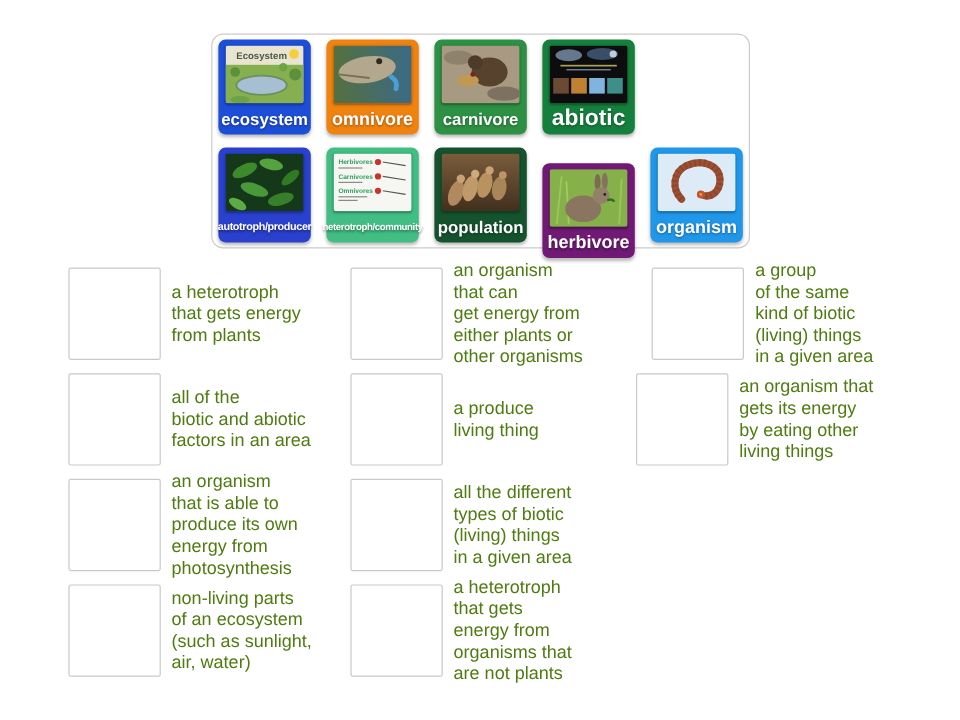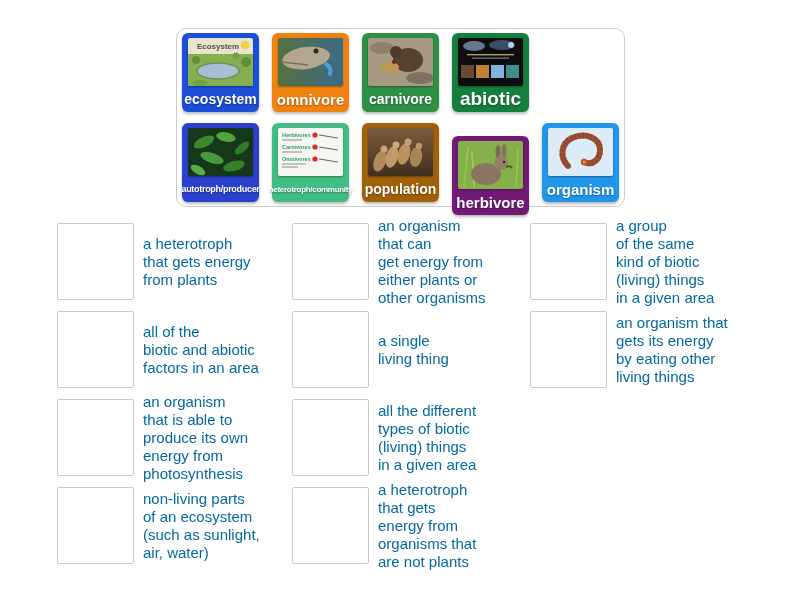--- a/index.html
+++ b/index.html
@@ -14,24 +14,24 @@
         box-shadow:0 2px 3px rgba(0,0,0,.28);cursor:grab;}
   .thumb{width:65px;height:48px;margin-top:5px;border-radius:2px;display:block;
          box-shadow:0 1px 2px rgba(0,0,0,.35);}
   .tile-label{flex:1;display:flex;align-items:center;justify-content:center;color:#fff;font-weight:bold;
               white-space:nowrap;text-shadow:0 1px 2px rgba(0,0,0,.4);}
   .fs14{font-size:14px;} .fs15{font-size:15px;} .fs19{font-size:19px;}
   .fs9{font-size:9px;letter-spacing:-0.3px;} .fs8{font-size:8px;letter-spacing:-0.3px;}
 
   
   .col{position:absolute;display:flex;flex-direction:column;gap:11px;}
-  .col1{left:57px;top:223px;} .col2{left:292px;top:223px;} .col3{left:530px;top:223px;}
+  .col1{left:57px;top:223px;} .col2{left:292px;top:223px;} .col3{left:530px;top:223px;align-items:flex-end;}
   .match{display:flex;align-items:center;height:77px;}
   .dropzone{width:75px;height:75px;background:#fff;border:1px solid #c9c9c9;border-radius:2px;flex-shrink:0;}
-  .def{margin-left:9px;font-size:15px;line-height:18px;color:#0369a1;white-space:pre-line;}
+  .def{margin-left:9px;font-size:15px;line-height:18px;color:#4d7c0f;white-space:pre-line;}
 </style>
 </head>
 <body>
 
 <div class="bank">
   <div class="bank-row">
 
     <div class="tile" style="background-color: #1d4ed8;">
       <svg class="thumb" viewBox="0 0 65 48">
         <rect width="65" height="48" fill="#e8e4d0"></rect>
@@ -123,21 +123,21 @@
         <circle cx="37" cy="7" r="2.6" fill="#d03028"></circle>
         <circle cx="37" cy="19" r="2.6" fill="#d03028"></circle>
         <circle cx="37" cy="31" r="2.6" fill="#d03028"></circle>
         <path d="M41 7 L60 10" stroke="#555" stroke-width="0.9"></path>
         <path d="M41 19 L60 22" stroke="#555" stroke-width="0.9"></path>
         <path d="M41 31 L60 34" stroke="#555" stroke-width="0.9"></path>
       </svg>
       <div class="tile-label fs8">heterotroph/community</div>
     </div>
 
-    <div class="tile" style="background-color: #a16207;">
+    <div class="tile" style="background-color: #14532d;">
       <svg class="thumb" viewBox="0 0 65 48">
         <defs>
             <linearGradient id="pg" x1="0" y1="0" x2="0" y2="1">
           <stop offset="0" stop-color="#7a5c3c"></stop>
               <stop offset="1" stop-color="#41301e"></stop>
         </linearGradient>
           </defs>
         <rect width="65" height="48" fill="url(#pg)"></rect>
         <ellipse cx="12" cy="33" rx="6" ry="11" fill="#b08a5e" transform="rotate(20 12 33)"></ellipse>
         <ellipse cx="24" cy="29" rx="6" ry="11" fill="#c09a6a" transform="rotate(15 24 29)"></ellipse>
@@ -215,21 +215,21 @@
   <div class="match">
     <div class="dropzone"></div>
     <div class="def">an organism
 that can
 get energy from
 either plants or
 other organisms</div>
   </div>
   <div class="match">
     <div class="dropzone"></div>
-    <div class="def">a single
+    <div class="def">a produce
 living thing</div>
   </div>
   <div class="match">
     <div class="dropzone"></div>
     <div class="def">all the different
 types of biotic
 (living) things
 in a given area</div>
   </div>
   <div class="match">

